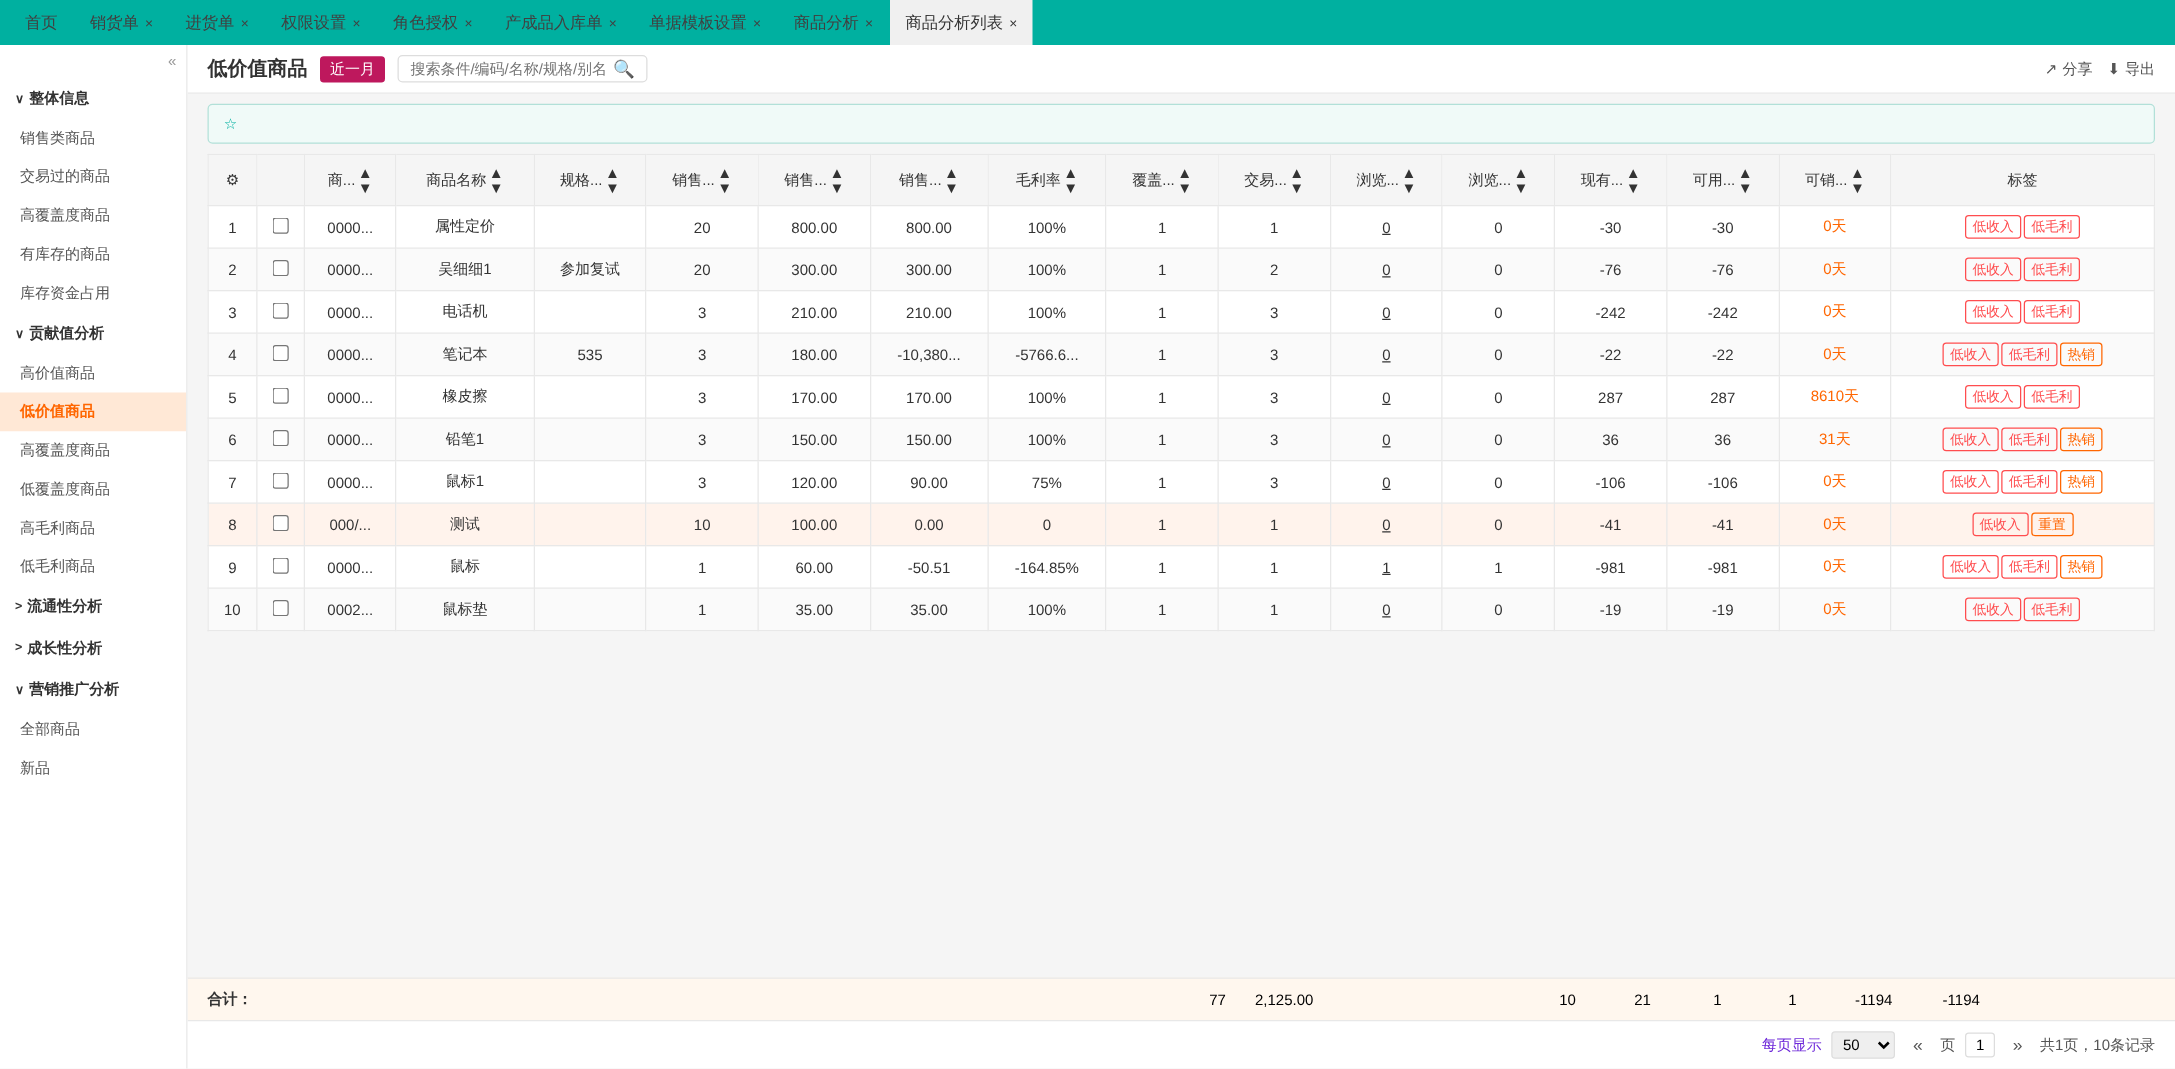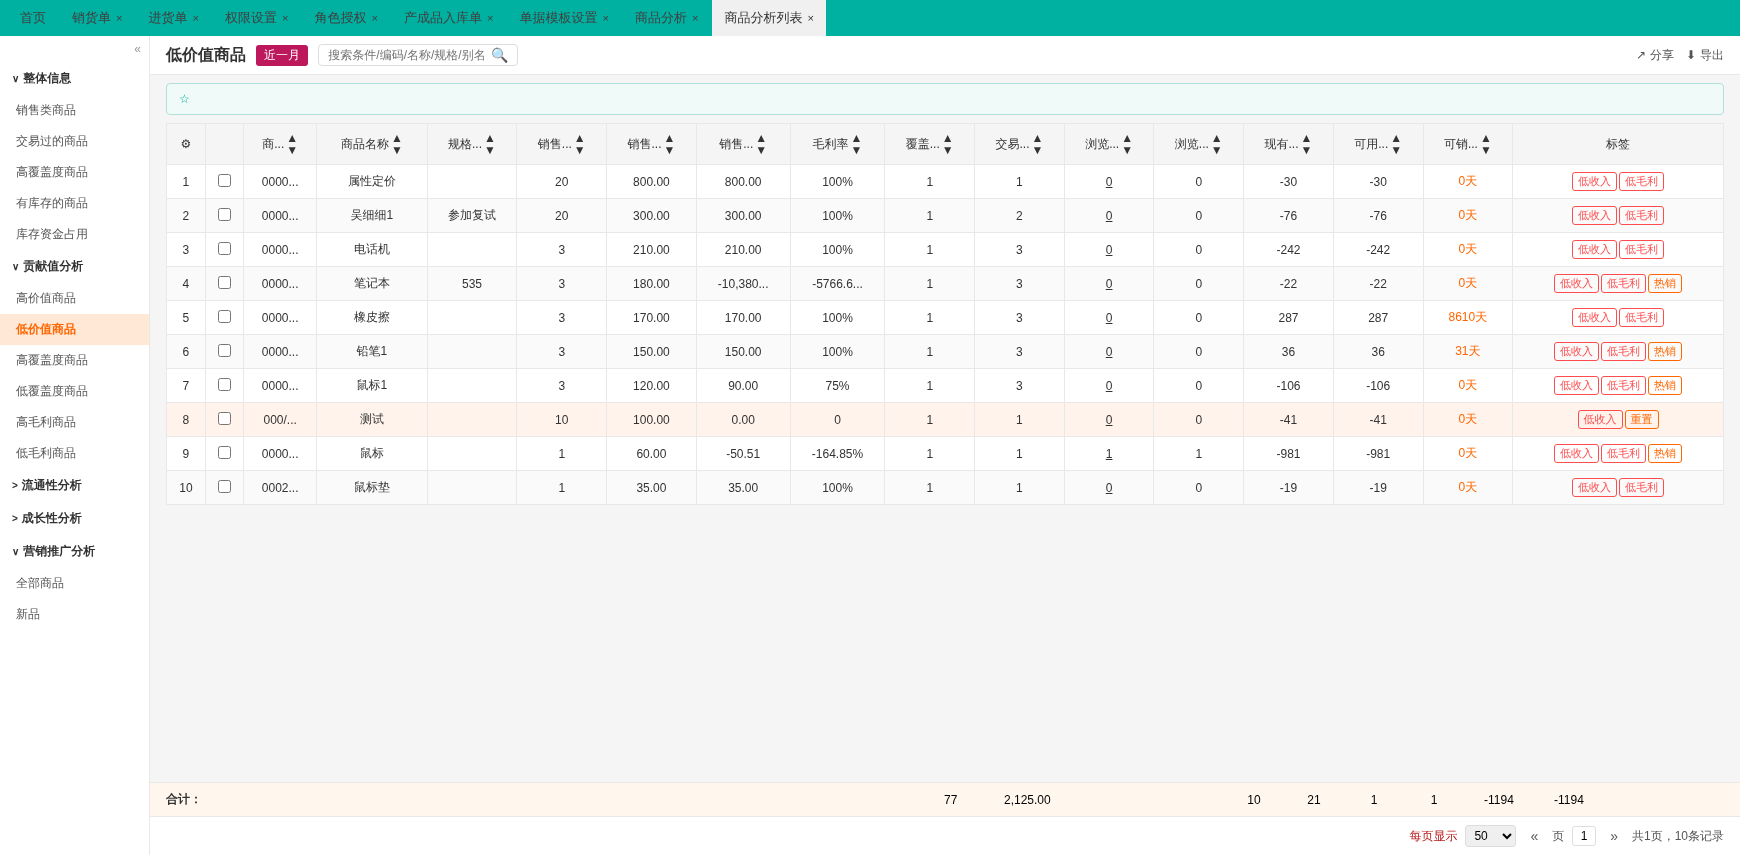--- a/index.html
+++ b/index.html
@@ -80,21 +80,21 @@
     .table-footer {
       display: flex; align-items: center; padding: 8px 16px; background: #fff7ee; border-top: 1px solid #e8e8e8;
       font-size: 12px; gap: 0;
     }
 
     
     .pagination {
       display: flex; align-items: center; justify-content: flex-end; padding: 8px 16px;
       background: #fff; border-top: 1px solid #e8e8e8; gap: 8px;
     }
-    .page-size-label { color: #b91c1c; }
+    .page-size-label { color: #6d28d9; }
     .page-size-select {
       border: 1px solid #ddd; border-radius: 3px; padding: 2px 4px; font-size: 12px; cursor: pointer;
     }
     .page-btn { color: #555; cursor: pointer; padding: 2px 6px; font-size: 14px; }
     .page-info { color: #555; }
     .page-num { border: 1px solid #ddd; padding: 2px 6px; border-radius: 3px; min-width: 24px; text-align: center; }
     .total-info { color: #555; }
 
     
     .table-container::-webkit-scrollbar { height: 6px; width: 6px; }
@@ -511,21 +511,21 @@
                 <td><span class="days-orange">0天</span></td>
                 <td><span class="tag tag-red">低收入</span><span class="tag tag-red">低毛利</span></td>
               </tr>
             </tbody>
           </table>
         </div>
 
       <div class="table-footer" id="table-footer">
   <span style="font-weight:bold;color:#333;min-width:320px;">合计：</span>
   <span style="flex:1;min-width:60px;"></span>
-  <span style="min-width:60px;">77</span>
+  <span style="min-width:60px;text-align:center;">77</span>
   <span style="min-width:80px;text-align:left;">2,125.00</span>
   <span style="min-width:80px;"></span>
   <span style="min-width:60px;"></span>
   <span style="min-width:60px;text-align:center;">10</span>
   <span style="min-width:60px;text-align:center;">21</span>
   <span style="min-width:60px;text-align:center;">1</span>
   <span style="min-width:60px;text-align:center;">1</span>
   <span style="min-width:70px;text-align:center;">-1194</span>
   <span style="min-width:70px;text-align:center;">-1194</span>
   <span style="flex:0 0 120px;"></span>

